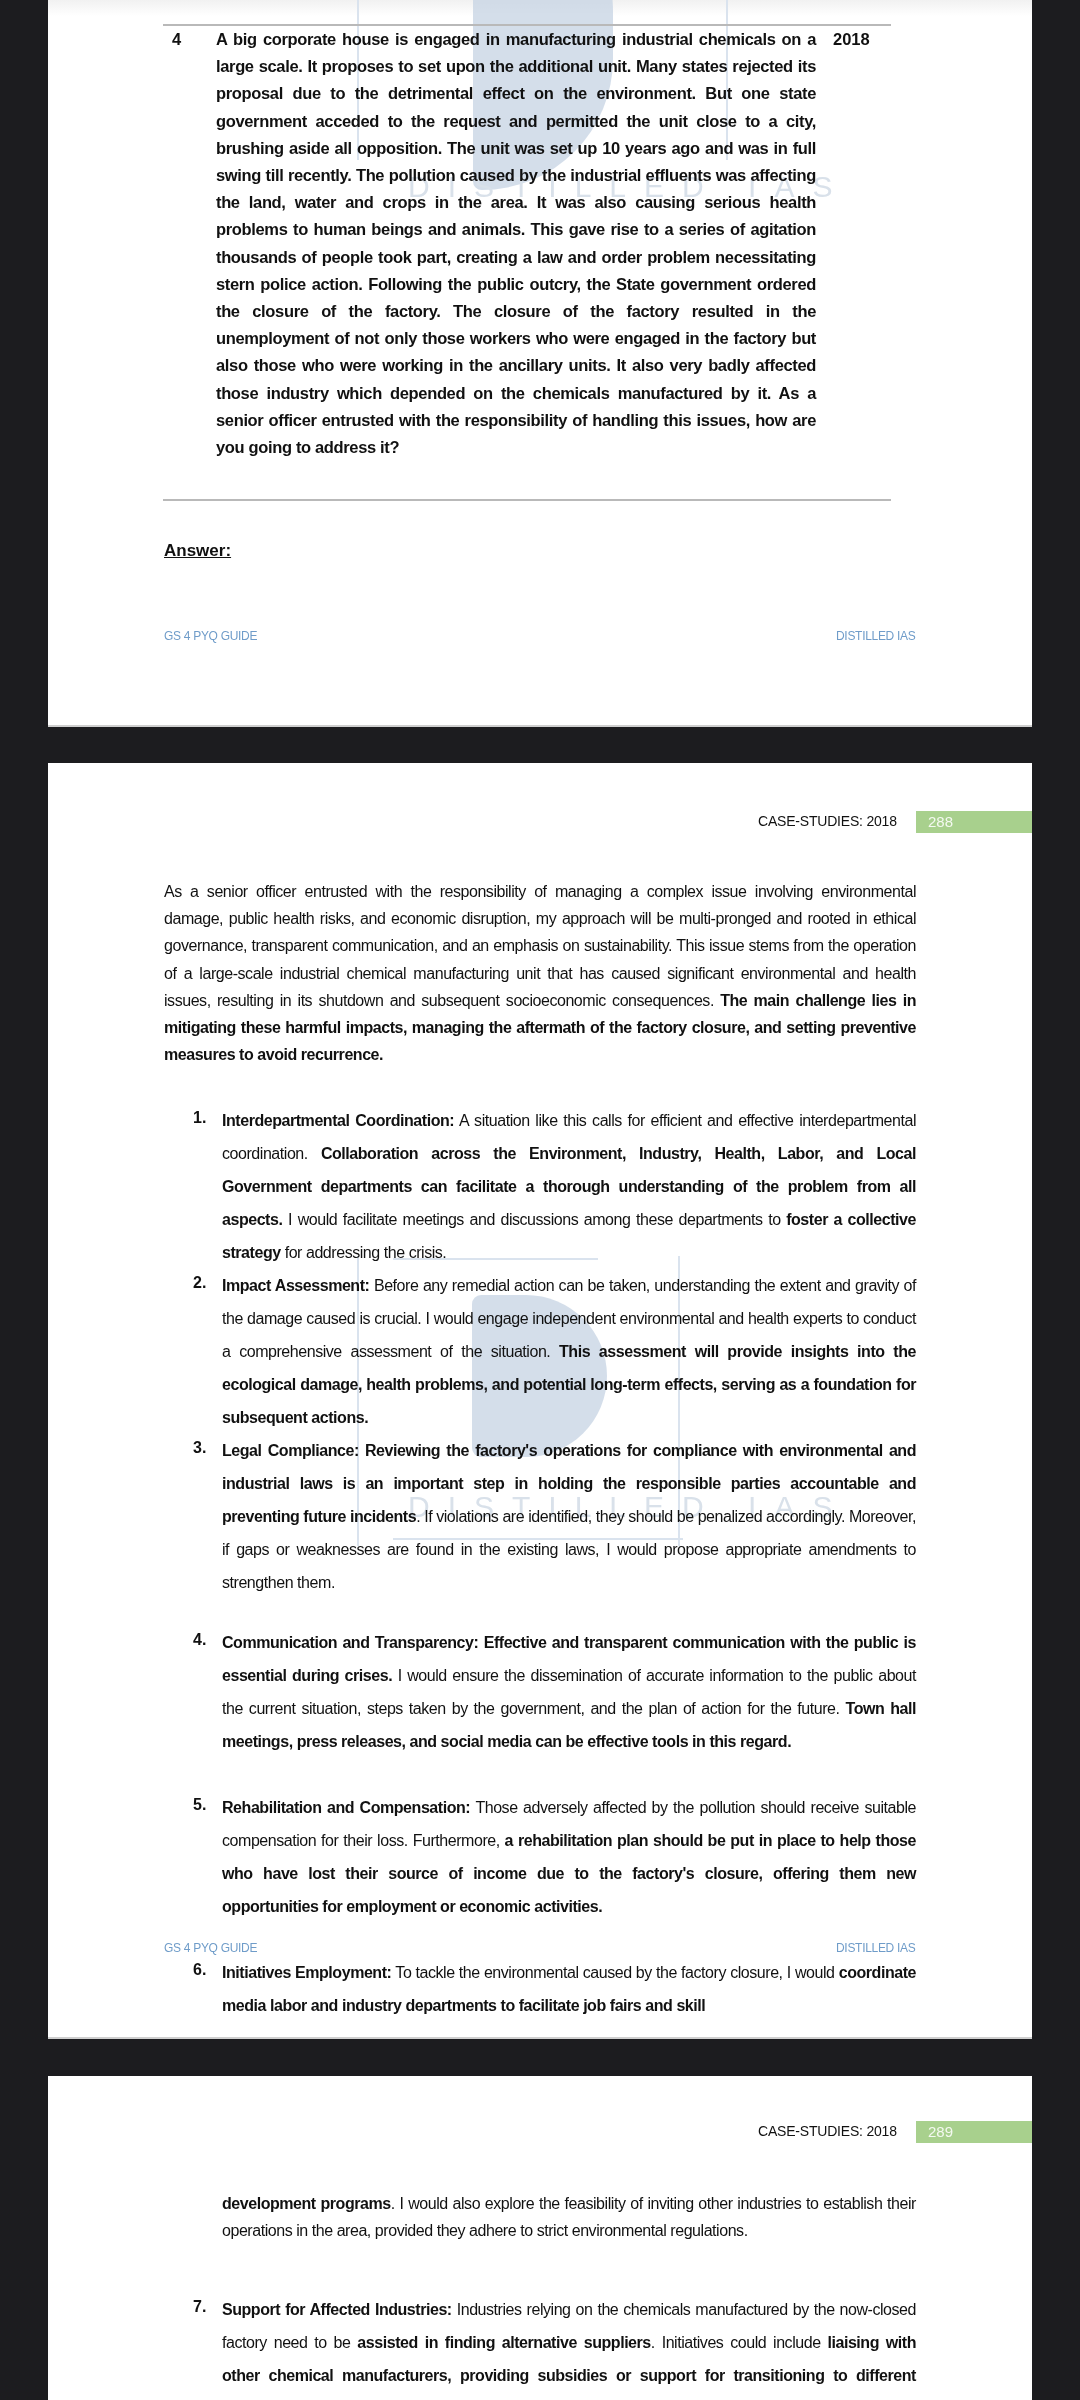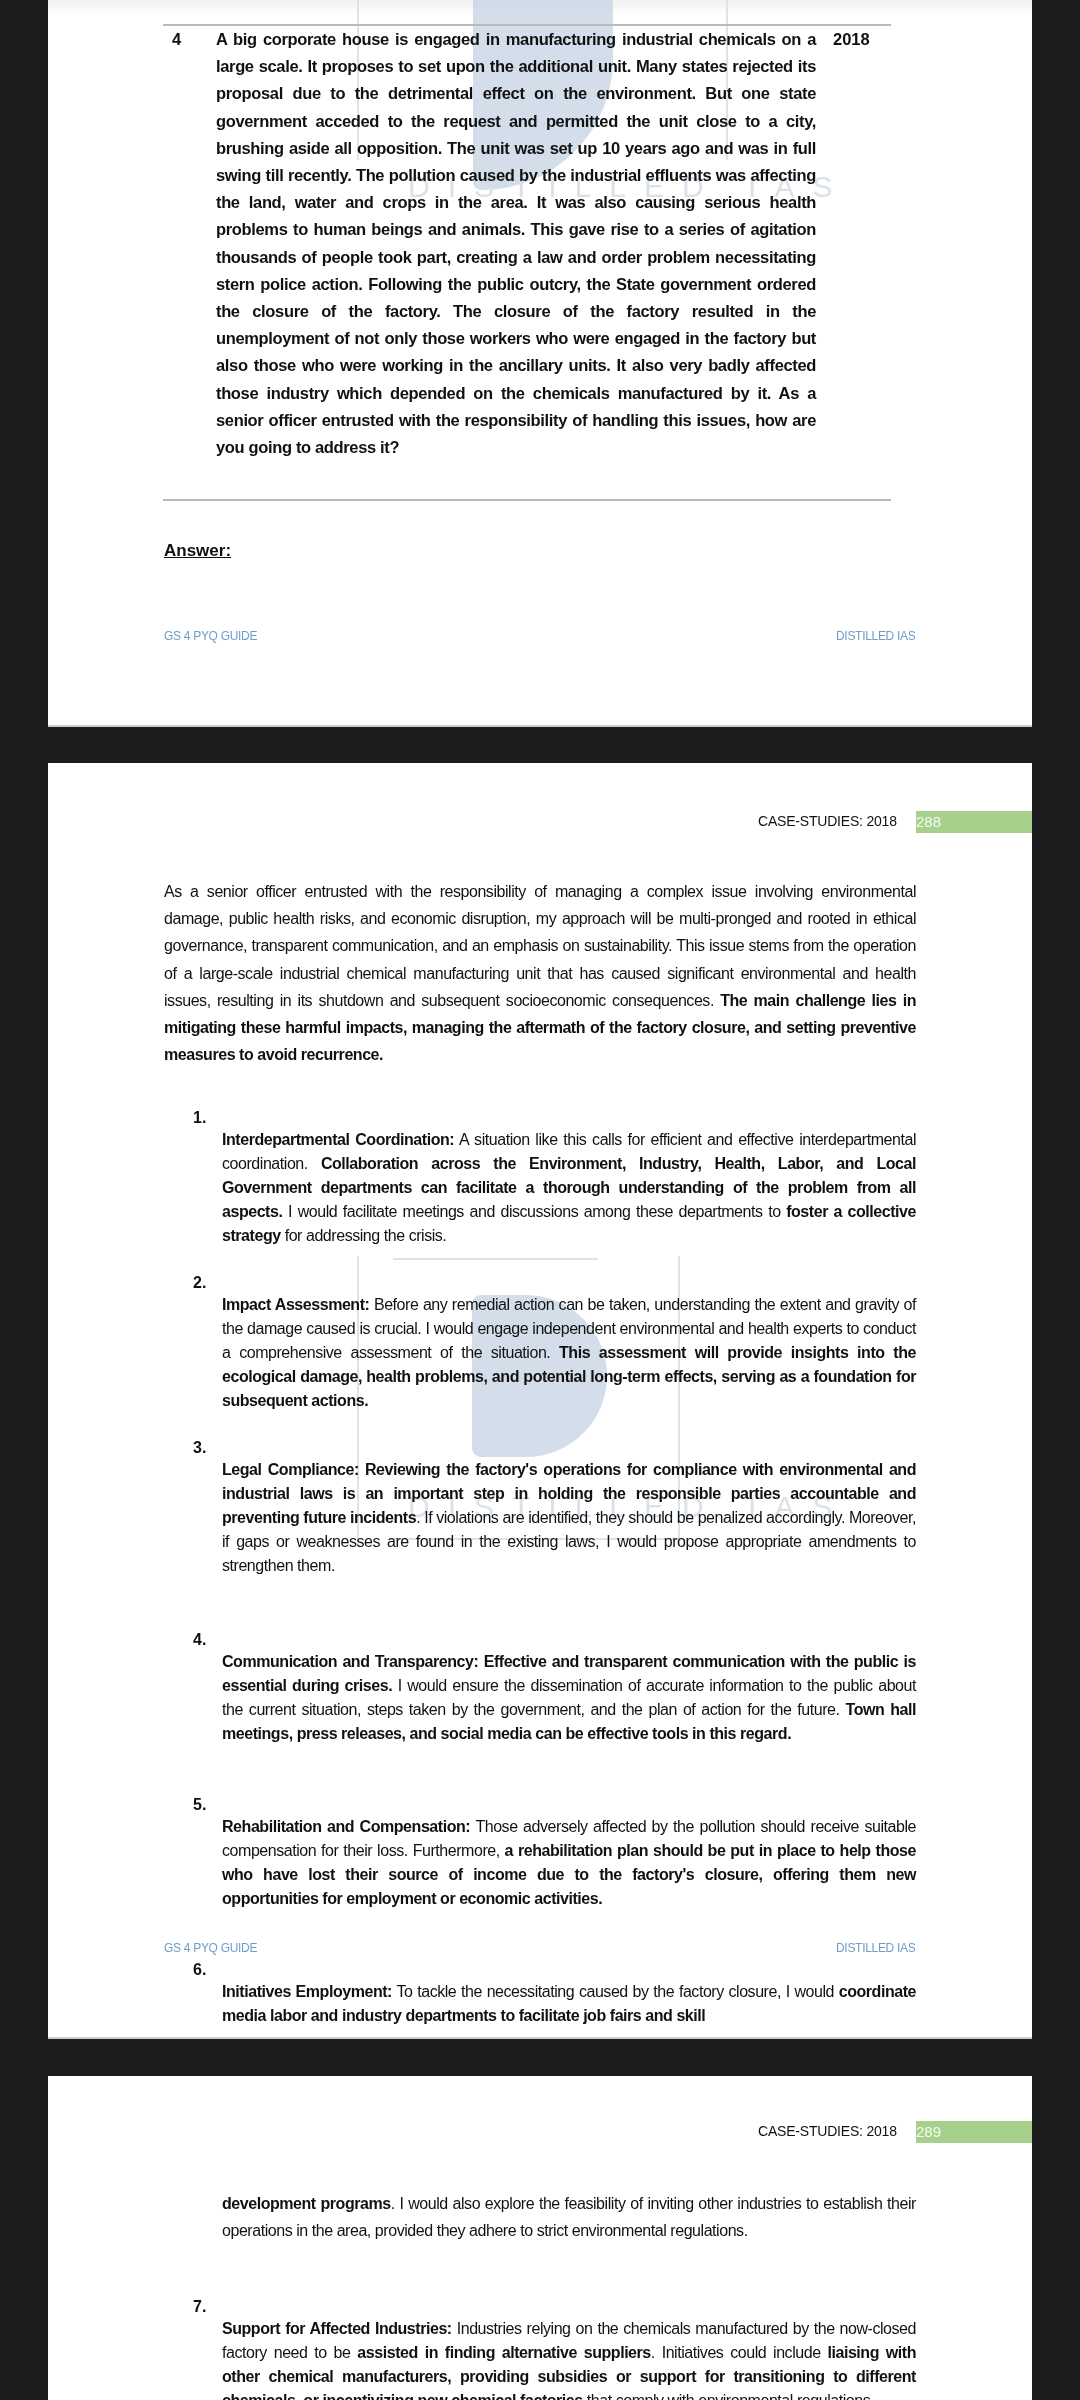--- a/index.html
+++ b/index.html
@@ -45,36 +45,36 @@
   }
   .footer-text {
     position:absolute; color:#6f9cc9; font-size:12px; letter-spacing:-0.3px;
   }
 
   .header-title {
     position:absolute; font-size:14px; color:#111; letter-spacing:-0.2px;
   }
   .header-badge {
     position:absolute; background:#a8d08d; color:#f4f9f0; font-size:15px;
-    height:22px; line-height:22px; box-sizing:border-box;
+    height:22px; line-height:22px; padding-left:12px; box-sizing:border-box;
   }
 
   .body-text {
     position:absolute; font-size:16px; line-height:27.2px; text-align:justify;
     letter-spacing:-0.45px;
   }
   .body-text b { font-weight: bold; }
   .list-item { position:absolute; }
   .list-num {
     position:absolute; left:0; top:0; font-weight:bold; font-size:16px;
     line-height:27.2px;
   }
   .list-body {
-    position:absolute; left:29px; top:0; font-size:16px; line-height:24px;
-    text-align:justify; letter-spacing:-0.45px;margin-top:24px;
+    position:absolute; left:29px; top:0; font-size:16px; line-height:33px;
+    text-align:justify; letter-spacing:-0.45px;
   }
   .seg-bold { font-weight:bold; }
 </style>
 </head>
 <body>
 
 <div class="page page-shadow" id="page1">
 
   <div class="wm" style="left:0;top:0;width:984px;height:725px;">
     <div class="vline" style="left:309px;top:0;height:160px;"></div>
@@ -131,21 +131,21 @@
     <div class="list-item" style="left: 145px; top: 863px; width: 723px;">
       <div class="list-num">4.</div>
       <div class="list-body" style="width: 694px;"><span class="seg-bold">Communication and Transparency: Effective and transparent communication with the public is essential during crises.</span><span> I would ensure the dissemination of accurate information to the public about the current situation, steps taken by the government, and the plan of action for the future. </span><span class="seg-bold">Town hall meetings, press releases, and social media can be effective tools in this regard.</span></div>
     </div>
     <div class="list-item" style="left: 145px; top: 1028px; width: 723px;">
       <div class="list-num">5.</div>
       <div class="list-body" style="width: 694px;"><span class="seg-bold">Rehabilitation and Compensation:</span><span> Those adversely affected by the pollution should receive suitable compensation for their loss. Furthermore, </span><span class="seg-bold">a rehabilitation plan should be put in place to help those who have lost their source of income due to the factory's closure, offering them new opportunities for employment or economic activities.</span></div>
     </div>
     <div class="list-item" style="left: 145px; top: 1193px; width: 723px;">
       <div class="list-num">6.</div>
-      <div class="list-body" style="width: 694px;"><span class="seg-bold">Initiatives Employment:</span><span> To tackle the necessitating caused by the factory closure, I would </span><span class="seg-bold">coordinate media labor and industry departments to facilitate job fairs and skill</span></div>
+      <div class="list-body" style="width: 694px;"><span class="seg-bold">Initiatives Employment:</span><span> To tackle the environmental caused by the factory closure, I would </span><span class="seg-bold">coordinate media labor and industry departments to facilitate job fairs and skill</span></div>
     </div>
   </div>
 
 <div class="page" id="page3">
   <div class="header-title" style="left:710px;top:47px;">CASE-STUDIES: 2018</div>
   <div class="header-badge" style="left:868px;top:45px;width:128px;">289</div>
 
   <div class="body-text" id="p3-cont" style="left:174px;top:114px;width:694px;"><span class="seg-bold">development programs</span><span>. I would also explore the feasibility of inviting other industries to establish their operations in the area, provided they adhere to strict environmental regulations.</span></div>
   <div id="p3-list"></div>
 <div class="list-item" style="left: 145px; top: 217px; width: 723px;">

